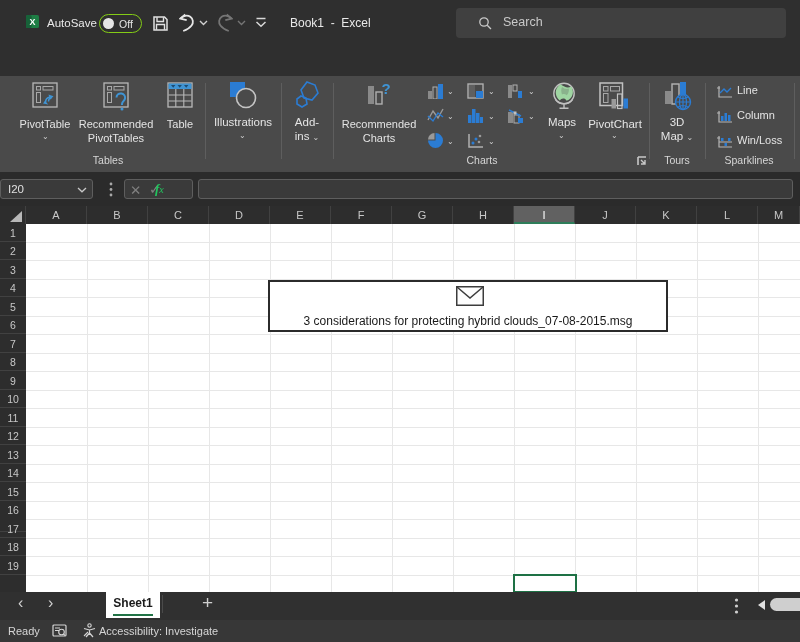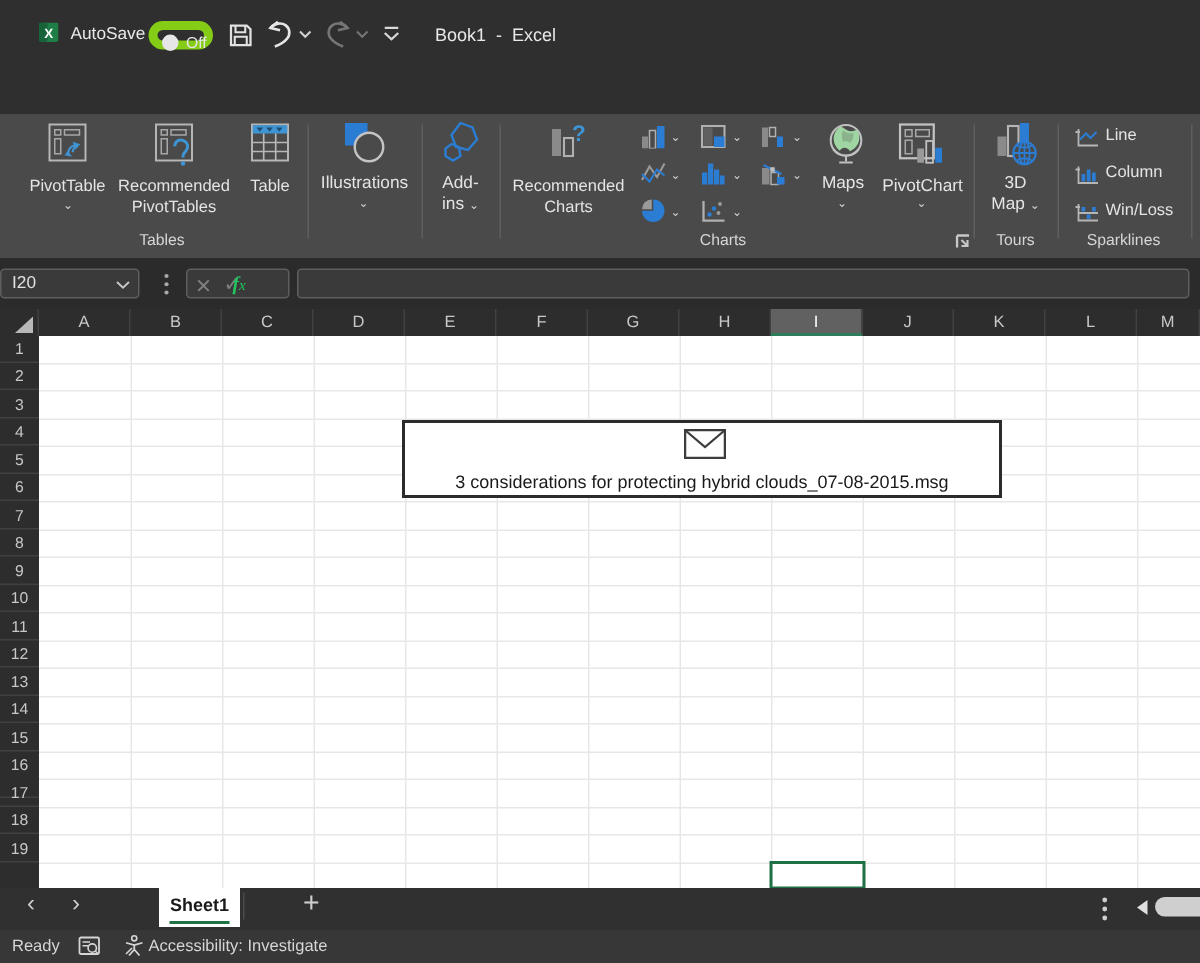--- a/index.html
+++ b/index.html
@@ -6,21 +6,21 @@
 html,body { width:800px; height:642px; overflow:hidden; background:#2f2f2f;
   font-family:"Liberation Sans", sans-serif; }
 #app { position:relative; width:800px; height:642px; }
 .abs { position:absolute; }
 
 
 #titlebar { position:absolute; left:0; top:0; width:800px; height:46px; background:#2f2f2f; }
 #xlicon { position:absolute; left:26px; top:15px; width:13px; height:13px; }
 #autosave { position:absolute; left:47px; top:17px; color:#e9e9e9; font-size:11.5px; }
 #toggle { position:absolute; left:99px; top:14px; width:43px; height:19px;
-  border:6px solid #84cc16; border-radius:10px; }
+  border:1px solid #84cc16; border-radius:10px; }
 #toggle .knob { position:absolute; left:3px; top:3px; width:11px; height:11px;
   border-radius:50%; background:#e6e6e6; }
 #toggle .lbl { position:absolute; left:19px; top:3px; font-size:10.5px; color:#e6e6e6; }
 .tbtn { position:absolute; color:#d8d8d8; }
 #booktitle { position:absolute; left:290px; top:16px; font-size:12px; color:#e9e9e9; }
 #searchbox { position:absolute; left:456px; top:8px; width:330px; height:30px;
   background:#404040; border-radius:4px; color:#c9c9c9; font-size:12.5px; }
 #searchbox .mag { position:absolute; left:22px; top:8px; }
 #searchbox .stxt { position:absolute; left:47px; top:7px; }
 
@@ -116,20 +116,27 @@
       <path d="M9.7 1.5 L14.7 5.7 L8.3 7.2" fill="none" stroke="#757575" stroke-width="1.8"></path>
     </svg>
     <svg class="tbtn" style="left:237px;top:20px" width="9" height="6" viewBox="0 0 9 6">
         <path d="M1 1 L4.5 4.5 L8 1" fill="none" stroke="#757575" stroke-width="1.4"></path>
       </svg>
     <svg class="tbtn" style="left:255px;top:17px" width="12" height="11" viewBox="0 0 12 11">
       <path d="M1.5 1.5 H10.5" stroke="#d8d8d8" stroke-width="1.5"></path>
       <path d="M1.5 5 L6 9.2 L10.5 5" fill="none" stroke="#d8d8d8" stroke-width="1.5"></path>
     </svg>
     <div id="booktitle">Book1&nbsp;&nbsp;-&nbsp;&nbsp;Excel</div>
+    <div id="searchbox">
+      <svg class="mag" width="14" height="14" viewBox="0 0 14 14">
+        <circle cx="6" cy="6" r="4.2" fill="none" stroke="#c9c9c9" stroke-width="1.3"></circle>
+        <line x1="9.2" y1="9.2" x2="13" y2="13" stroke="#c9c9c9" stroke-width="1.3"></line>
+      </svg>
+      <div class="stxt">Search</div>
+    </div>
   </div>
 
 
   <div id="ribbon">
 
     <div class="rsep" style="left:205px"></div>
     <div class="rsep" style="left:281px"></div>
     <div class="rsep" style="left:333px"></div>
     <div class="rsep" style="left:649px"></div>
     <div class="rsep" style="left:705px"></div>

